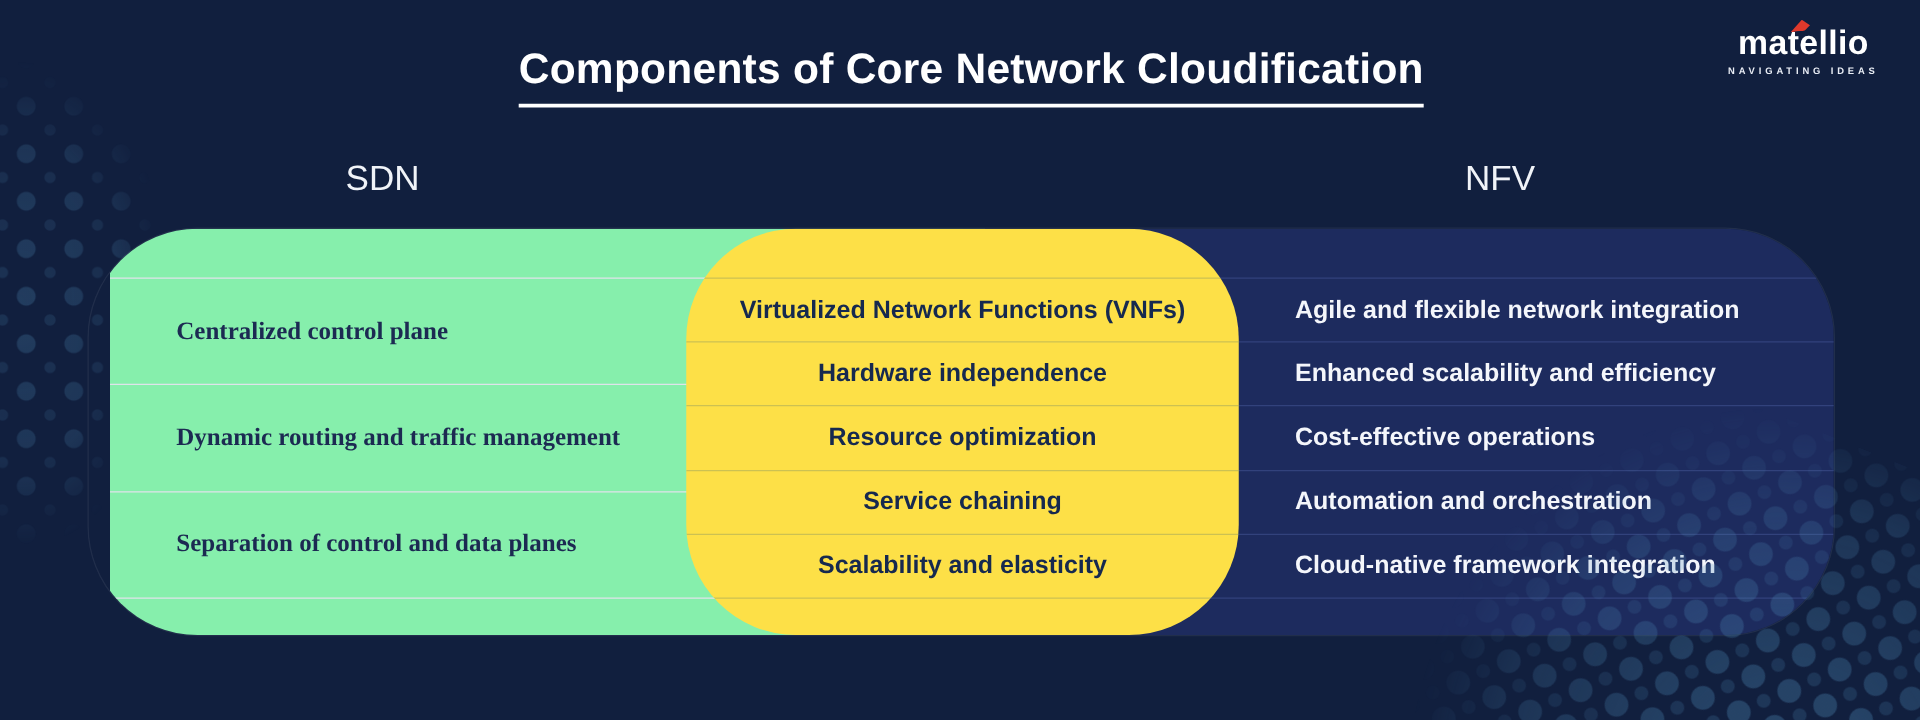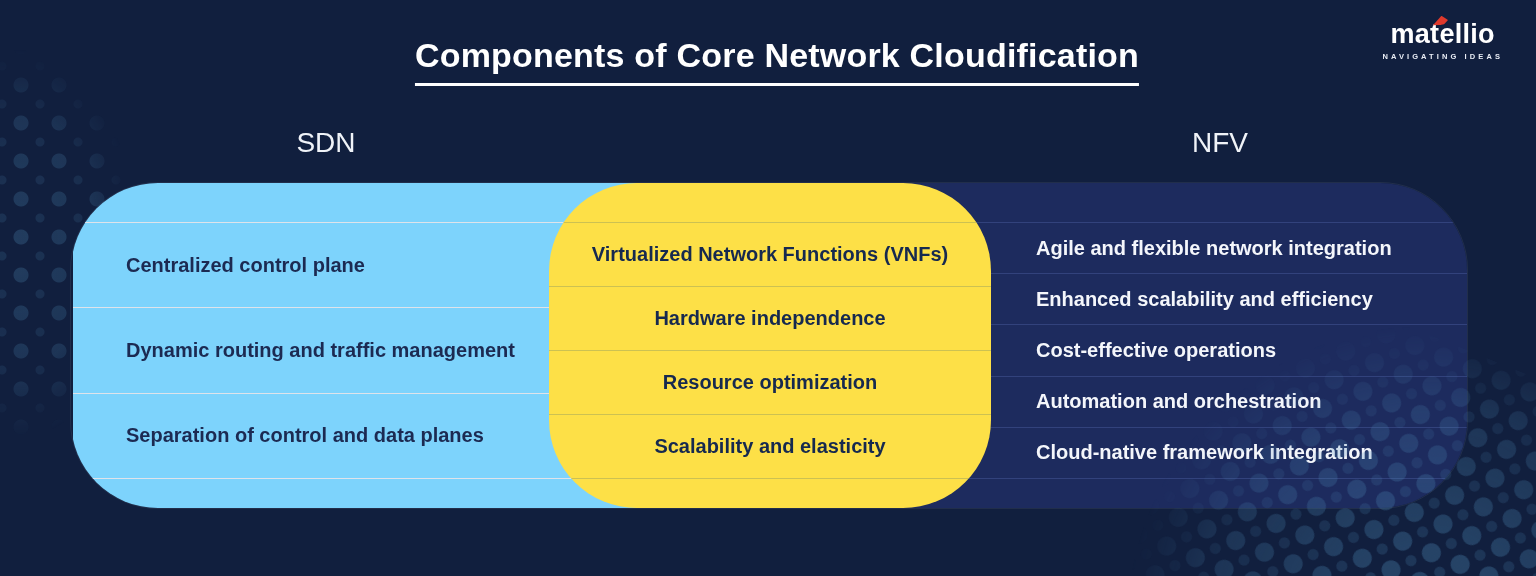--- a/index.html
+++ b/index.html
@@ -82,38 +82,37 @@
     color: #e9edf5;
   }
 
   
   .col-label {
     position: absolute; top: 127px;
     transform: translateX(-50%);
     z-index: 3;
     font-size: 28px; font-weight: 400;
     color: #f0f3f8;
-    margin-left: 20px;
   }
   .col-label.sdn { left: 306px; }
   .col-label.nfv { left: 1200px; }
 
   
   .panel {
     position: absolute;
     left: 70px; top: 182px;
     width: 1398px; height: 327px;
     border-radius: 88px;
     overflow: hidden;
     z-index: 1;
     border: 1px solid rgba(255,255,255,0.07);
     box-sizing: border-box;
   }
   .half { position: absolute; top: 0; bottom: 0; }
-  .half.left  { left: 2px; width: 700px; background: #7dd3fc; }
+  .half.left  { left: 17px; width: 700px; background: #86efac; font-family: Liberation Serif, serif; }
   .half.right { left: 700px; right: 0; background: #1d2b5e; }
 
   .blob {
     position: absolute;
     left: 478px; top: 0; bottom: 0;
     width: 442px;
     background: #fde047;
     border-radius: 88px;
     overflow: hidden;
   }
@@ -192,20 +191,21 @@
         <div class="row">Automation and orchestration</div>
         <div class="row">Cloud-native framework integration</div>
       </div>
     </div>
 
     <div class="blob">
       <div class="rows mid-rows">
         <div class="row">Virtualized Network Functions (VNFs)</div>
         <div class="row">Hardware independence</div>
         <div class="row">Resource optimization</div>
+        <div class="row">Service chaining</div>
         <div class="row">Scalability and elasticity</div>
       </div>
     </div>
 
   </div>
 
   <div class="dots dots-corner"></div>
 
 </div>
 

